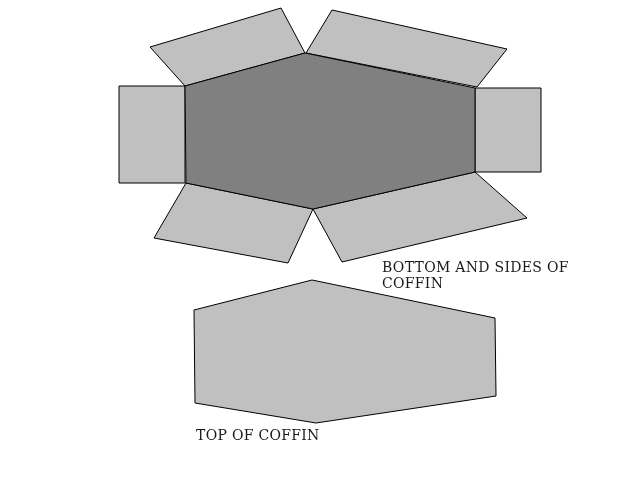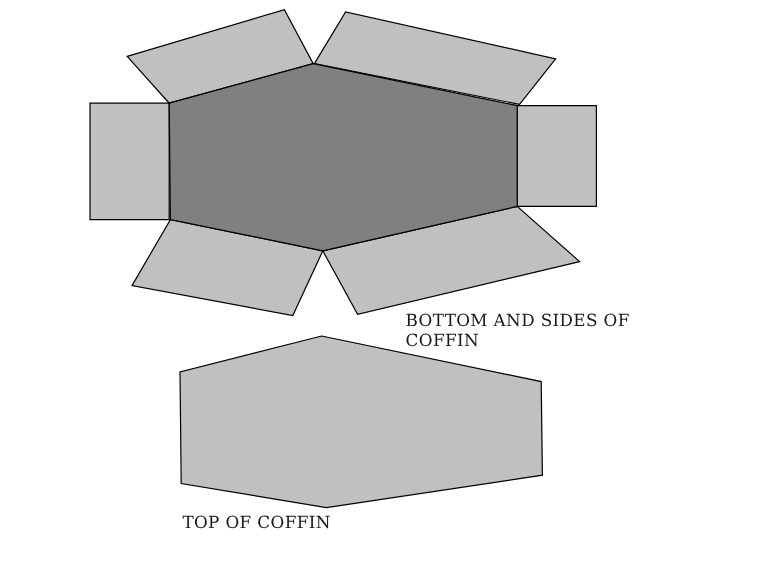--- a/index.html
+++ b/index.html
@@ -7,20 +7,21 @@
     padding: 0;
     width: 640px;
     height: 480px;
     overflow: hidden;
     font-family: "DejaVu Serif", "Liberation Serif", serif;
   }
   .canvas-wrap {
     position: relative;
     width: 516px;
     height: 480px;
+    padding-left: 44px;
   }
   svg {
     display: block;
     width: 640px;
     height: 480px;
   }
   polygon {
     stroke-width: 1;
     stroke-linejoin: miter;
   }

